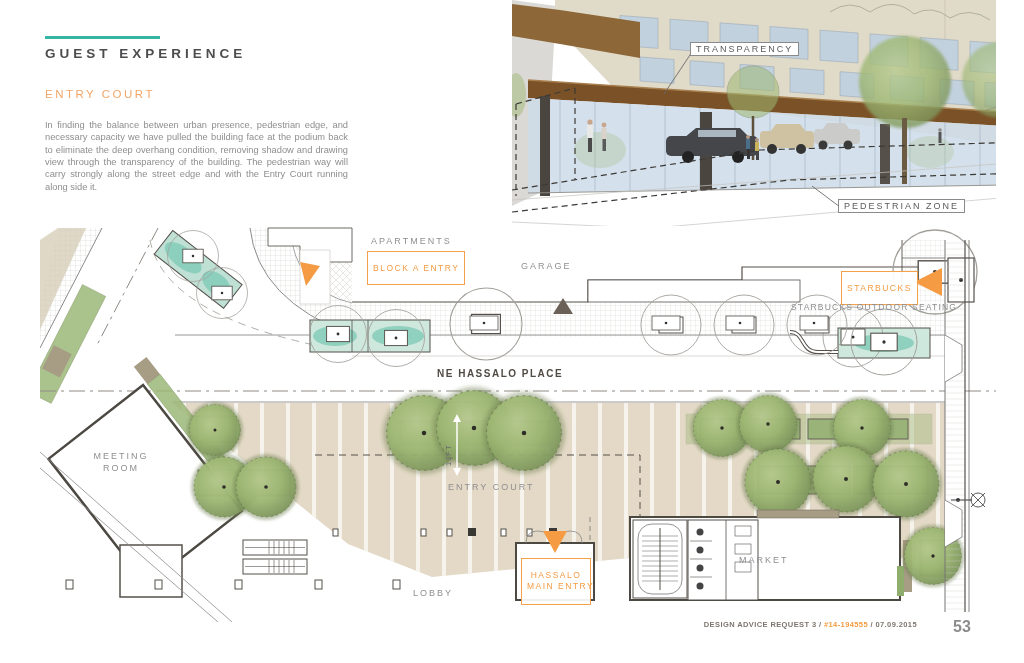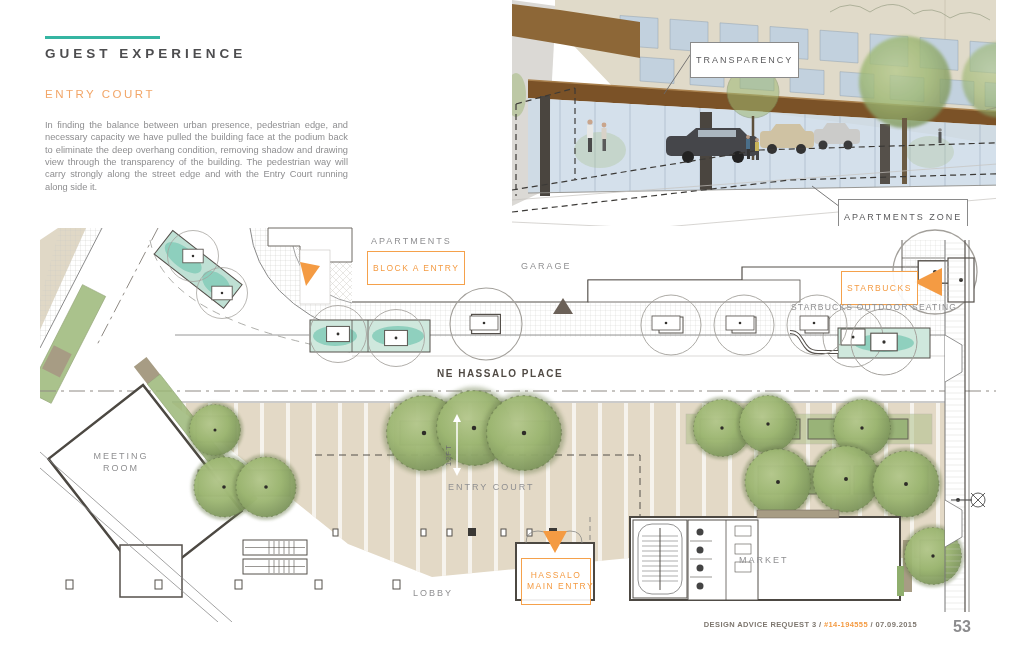--- a/index.html
+++ b/index.html
@@ -8,21 +8,21 @@
   
   .teal-rule{position:absolute;left:45px;top:36px;width:115px;height:3px;background:#35b5a2;}
   .section-title{position:absolute;left:45px;top:46px;font-size:13.5px;font-weight:bold;
         letter-spacing:4px;color:#4d4d4f;}
   .subsection-title{position:absolute;left:45px;top:88px;font-size:11.5px;letter-spacing:2.5px;
         color:#f2a668;}
   .body-text{position:absolute;left:45px;top:119px;width:303px;font-size:9.3px;line-height:1.33;
         color:#8e8e90;text-align:justify;margin:0;}
   
   .anno-box{position:absolute;display:inline-block;border:1px solid #8a8a8a;background:#fff;
-        padding:12px 5px;font-size:9px;letter-spacing:2px;color:#5a5a5c;white-space:nowrap;}
+        padding:1px 5px;font-size:9px;letter-spacing:2px;color:#5a5a5c;white-space:nowrap;}
   .orange-box{position:absolute;display:inline-block;border:1px solid #f5a14b;
         background:rgba(255,255,255,.92);padding:11px 5px;font-size:8.5px;letter-spacing:1.5px;
         color:#f49b43;white-space:nowrap;text-align:center;}
   .orange-box .ln{display:block;line-height:1.35;}
   
   .plan-label{position:absolute;font-size:9px;letter-spacing:2px;color:#8f8f91;white-space:nowrap;}
   .plan-label.small{font-size:8.5px;letter-spacing:1.2px;}
   .street-label{position:absolute;font-size:10px;font-weight:bold;letter-spacing:1.5px;color:#514b45;
         white-space:nowrap;}
   .dim-label{position:absolute;font-size:7.5px;letter-spacing:1px;color:#6d6d6f;
@@ -166,21 +166,21 @@
     </g>
     <g stroke="#6a6a6a" stroke-width="0.9">
       <line x1="692" y1="52" x2="664" y2="94"></line>
       <line x1="840" y1="207" x2="812" y2="186"></line>
     </g>
   </svg>
   <div class="anno-box" style="left:690px;top:42px;">
     <span>TRANSPARENCY</span>
   </div>
   <div class="anno-box" style="left:838px;top:199px;">
-    <span>APARTMENTS ZONE</span>
+    <span>PEDESTRIAN ZONE</span>
   </div>
 
   <svg style="left:40px;top:226px;" width="984" height="396" viewBox="40 226 984 396">
     <defs>
       <radialGradient id="gTree" cx="40%" cy="38%" r="65%">
         <stop offset="0%" stop-color="#b8cb90"></stop>
           <stop offset="55%" stop-color="#9eb873"></stop>
         <stop offset="100%" stop-color="#7d955c"></stop>
       </radialGradient>
       <filter id="soft" x="-40%" y="-40%" width="180%" height="180%">

